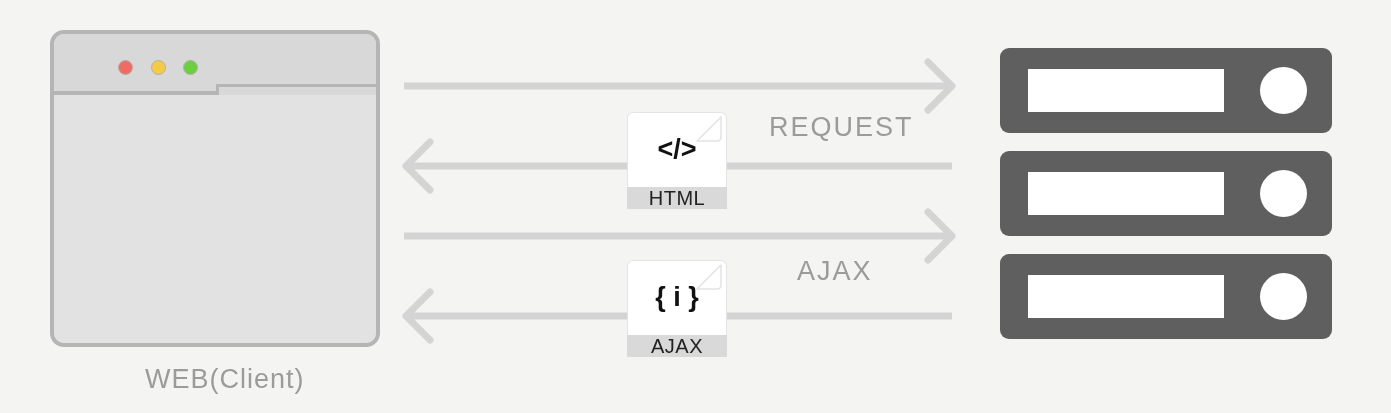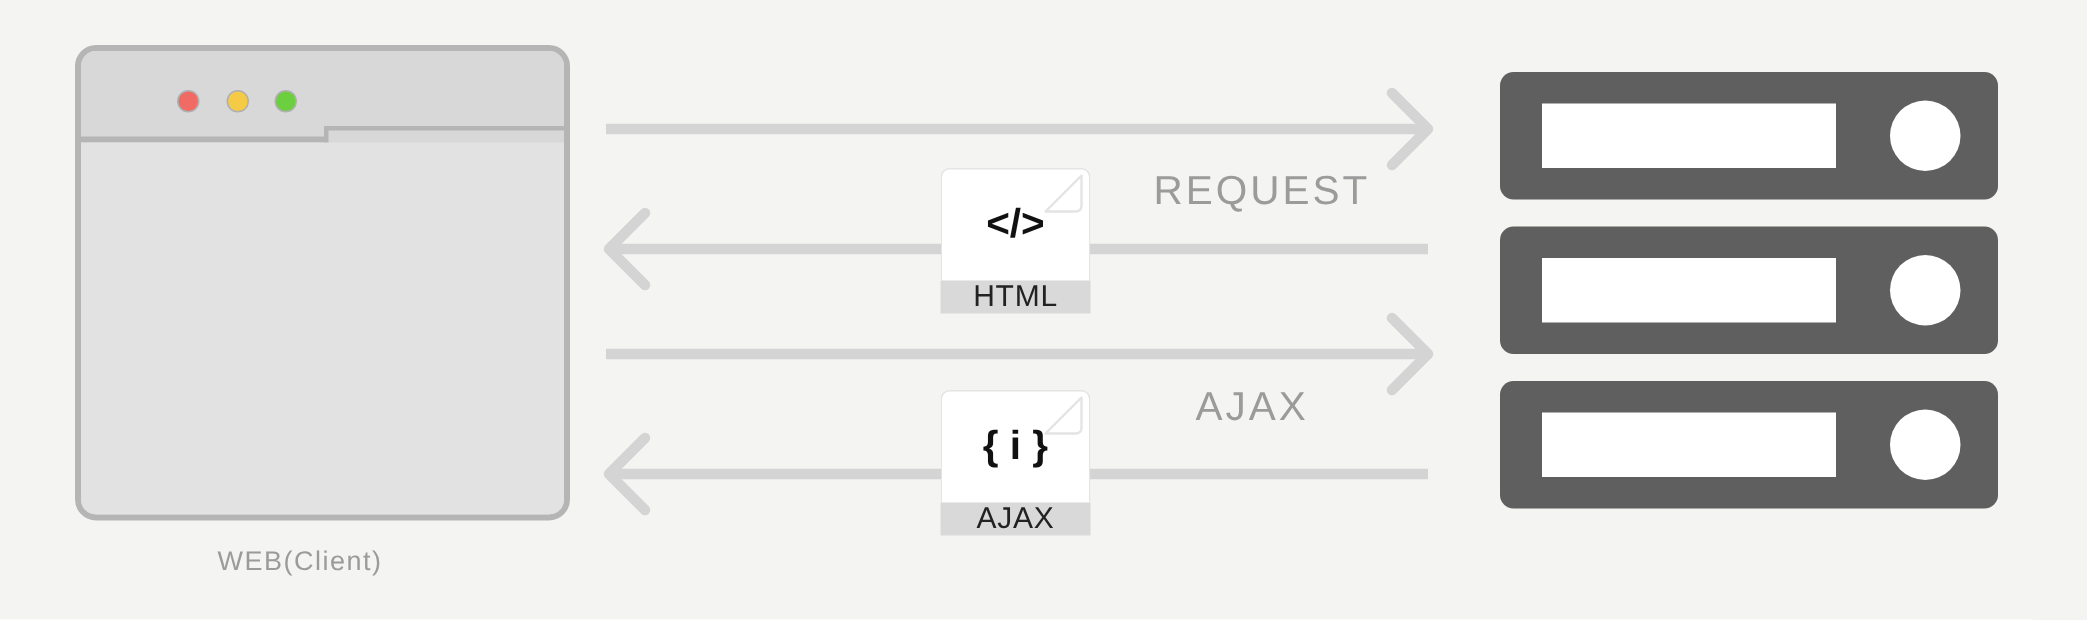--- a/index.html
+++ b/index.html
@@ -187,21 +187,21 @@
     width: 47px;
     height: 47px;
     border-radius: 50%;
     background: #ffffff;
   }
 
   
   .caption {
     position: absolute;
     color: #9b9b9b;
-    font-size: 18px;
+    font-size: 27px;
     font-weight: 300;
     letter-spacing: 1px;
     white-space: nowrap;
   }
   #caption-client { left: 145px; top: 364px; }
   #caption-server { left: 1108px; top: 364px; }
 </style>
 </head>
 <body>
 

